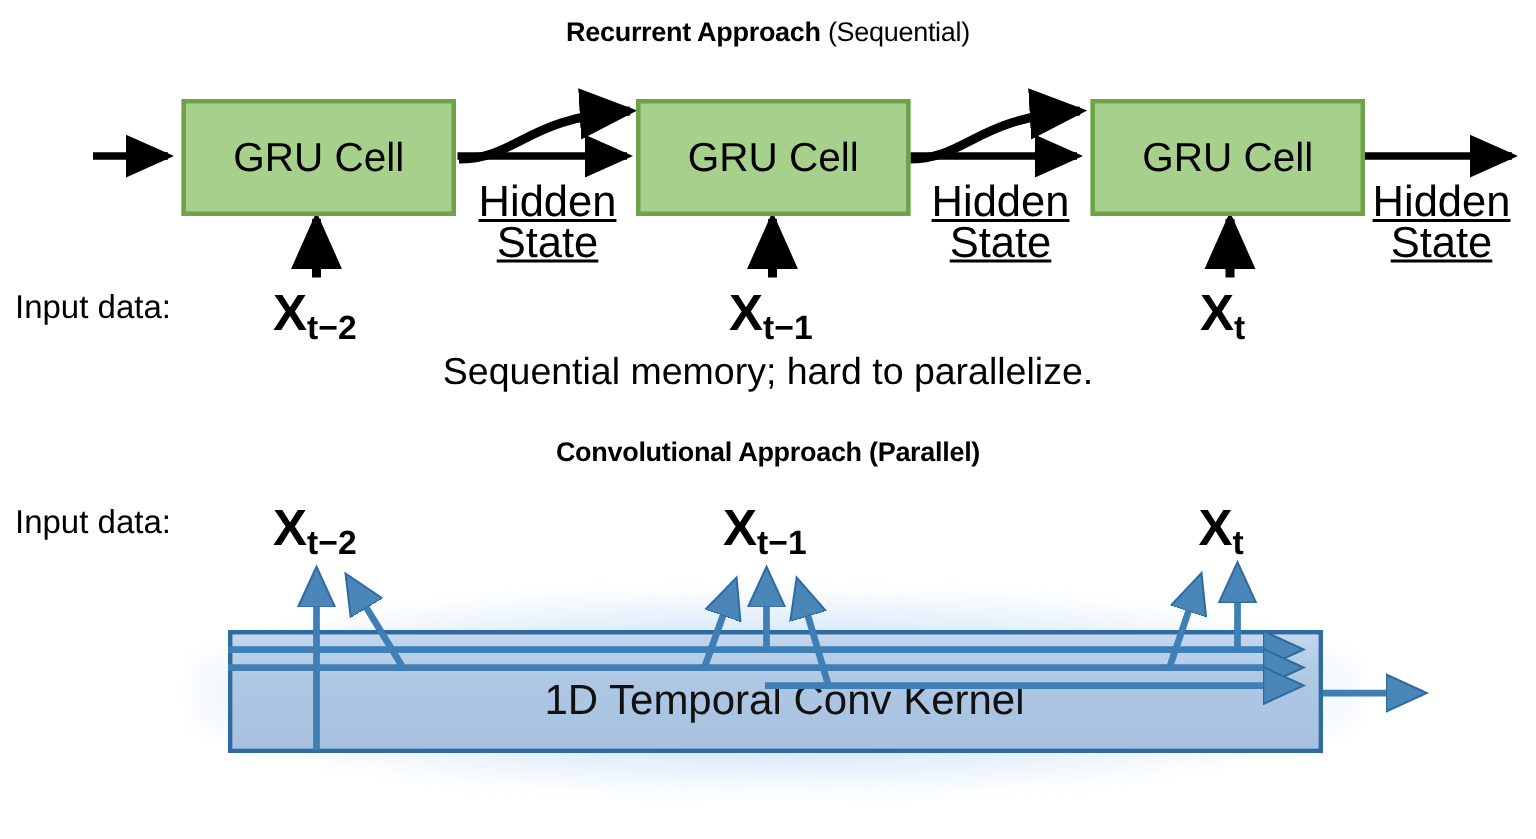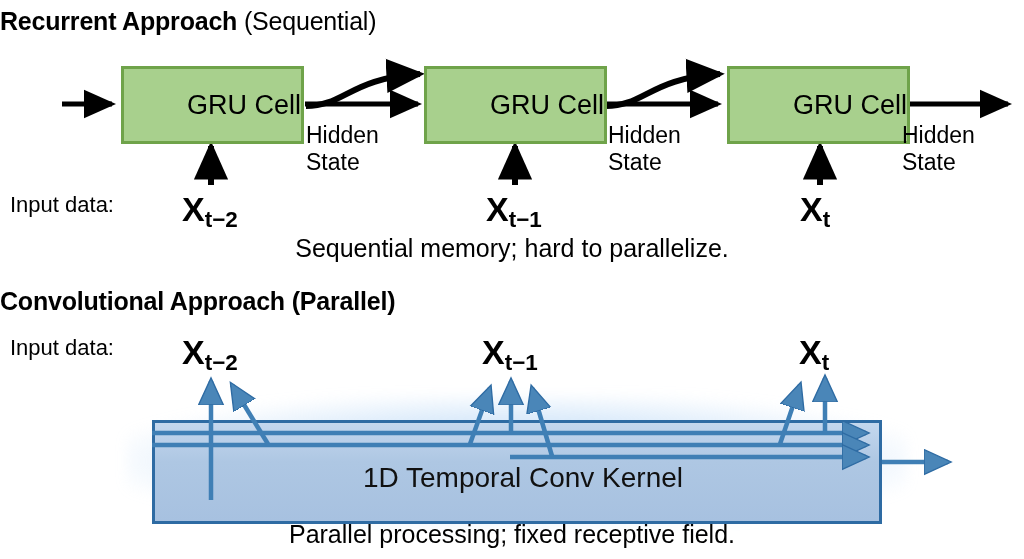--- a/index.html
+++ b/index.html
@@ -20,22 +20,22 @@
     width: 1024px;
     height: 559px;
     background: #ffffff;
   }
   .abs { position: absolute; }
 
   
   .title {
     width: 1024px;
     left: 0;
-    text-align: left;
-    font-size: 25px;
+    text-align: center;
+    font-size: 18px;
     line-height: 30px;
     letter-spacing: -0.2px;
     white-space: nowrap;
   }
   .title b { font-weight: bold; }
   .title span.norm { font-weight: normal; }
 
   .caption {
     width: 1024px;
     left: 0;
@@ -46,31 +46,32 @@
     white-space: nowrap;
   }
 
   
   .gru-box {
     box-sizing: border-box;
     background: #a8d08d;
     border: 3px solid #6fa34a;
     display: flex;
     align-items: center;
-    justify-content: flex-end;
+    justify-content: center;
     font-size: 27px;
     color: #000;
     letter-spacing: 0px;
   }
 
   .hidden-label {
-    text-align: left;
-    font-size: 23px;
+    text-align: center;
+    font-size: 29px;
     line-height: 27px;
     white-space: nowrap;
+    text-decoration: underline;
   }
 
   .inputdata-label {
     font-size: 22px;
     white-space: nowrap;
   }
   .xlabel {
     font-size: 34px;
     font-weight: bold;
     white-space: nowrap;
@@ -213,21 +214,21 @@
   </div>
   <div class="abs xlabel" style="left:482px; top:333px;">
     <span>X</span><sub>t−1</sub>
   </div>
   <div class="abs xlabel" style="left:799px; top:333px;">
     <span>X</span><sub>t</sub>
   </div>
 
   <div class="abs kernel-glow" style="left:126px; top:396px; width:782px; height:130px;"></div>
 
-  <div class="abs kernel-box" style="left:152px; top:420px; width:730px; height:104px;padding-left:12px;">
+  <div class="abs kernel-box" style="left:152px; top:420px; width:730px; height:82px;padding-left:12px;">
     <span class="kernel-text">1D Temporal Conv Kernel</span>
   </div>
 
   <svg class="overlay" viewBox="0 0 1024 559">
     <g stroke="#3f7fb5" stroke-width="4.5" fill="none" stroke-linejoin="miter">
 
       <g>
         <path d="M152,433 L866,433" marker-end="url(#bluArrow)"></path>
       </g>
       <g>
@@ -260,15 +261,14 @@
         <path d="M825,433 L825,378" marker-end="url(#bluArrowUp)"></path>
         <path d="M780,444 L800,385" marker-end="url(#bluArrowUp)"></path>
       </g>
 
       <g>
         <path d="M882,462 L948,462" marker-end="url(#bluArrow)"></path>
       </g>
     </g>
   </svg>
 
-  <div class="abs caption" style="top:519px;">Parallel processing; fixed receptive field.</div>
 
 </div>
 
 </body></html>

